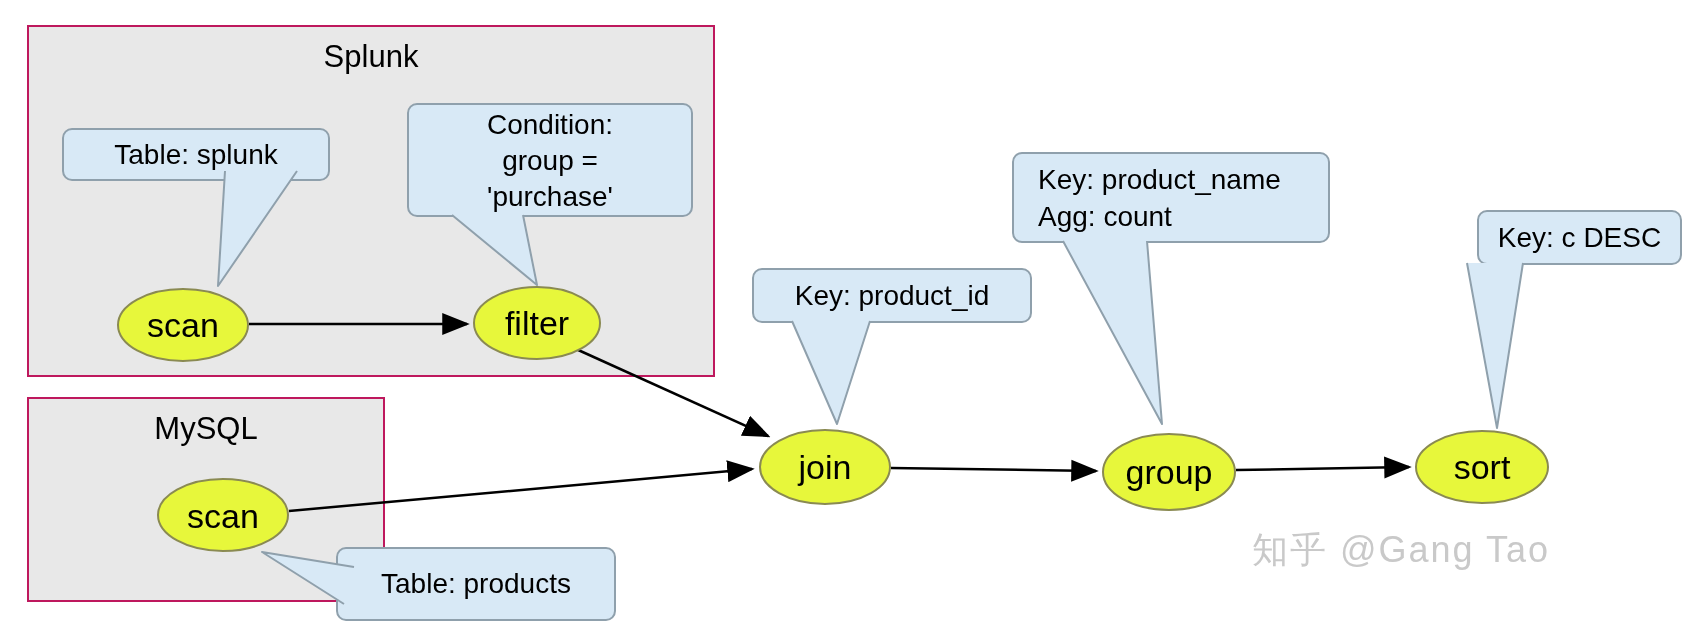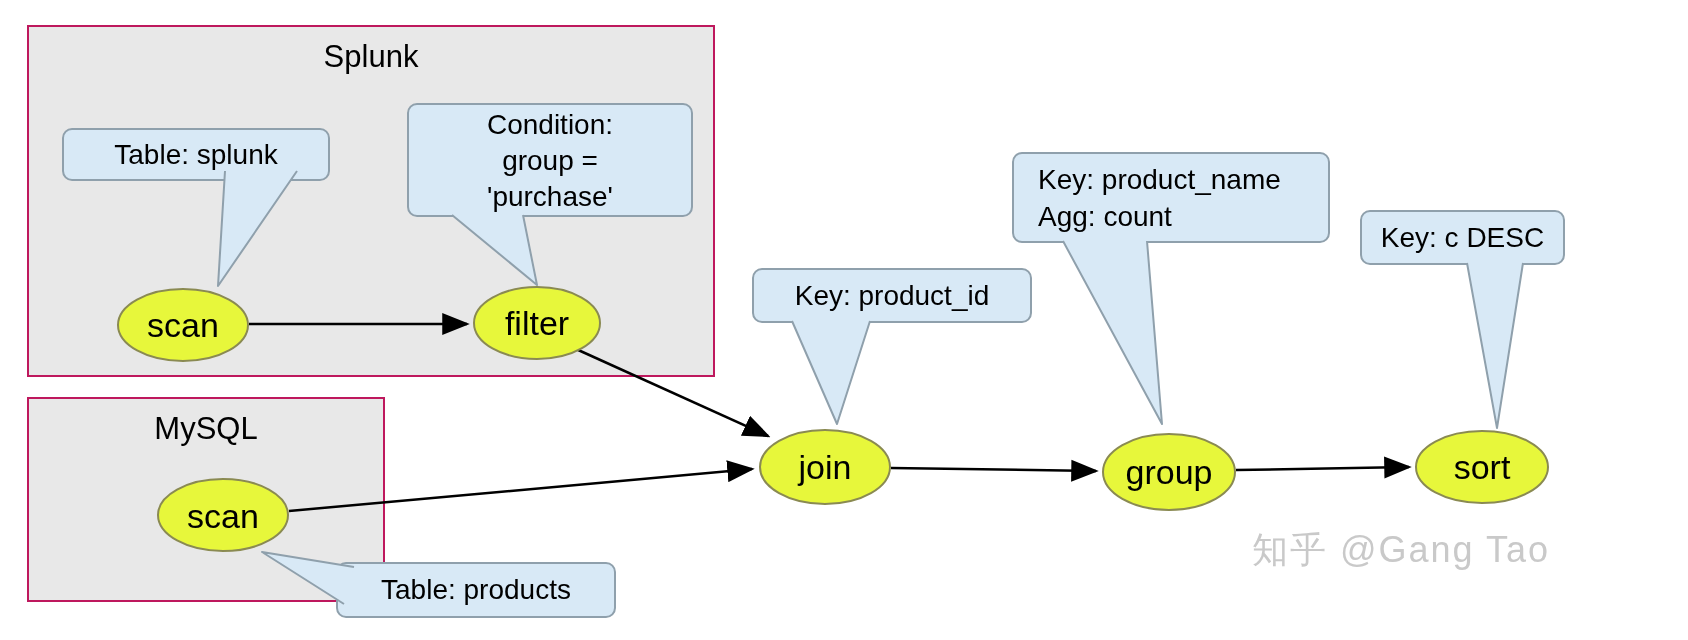--- a/index.html
+++ b/index.html
@@ -20,22 +20,22 @@
   .callout{
     position:absolute;background:#d8e9f6;border:2px solid #8fa0ac;border-radius:10px;
     box-sizing:border-box;display:flex;flex-direction:column;justify-content:center;
     align-items:center;font-size:28px;line-height:36px;color:#000;z-index:2;
   }
   .callout.left-align{align-items:flex-start;padding-left:24px;line-height:37px;}
   #co-table-splunk{left:62px;top:120px;width:268px;height:53px;margin-top:8px;}
   #co-condition{left:407px;top:103px;width:286px;height:114px;justify-content:flex-end;}
   #co-key-product-id{left:752px;top:268px;width:280px;height:55px;}
   #co-key-product-name{left:1012px;top:152px;width:318px;height:91px;}
-  #co-key-c-desc{left:1360px;top:210px;width:205px;height:55px;}
-  #co-table-products{left:336px;top:562px;width:280px;height:56px;}
+  #co-key-c-desc{left:1477px;top:210px;width:205px;height:55px;}
+  #co-table-products{left:336px;top:547px;width:280px;height:74px;}
 
   svg.overlay{position:absolute;left:0;top:0;z-index:3;pointer-events:none;}
   .tail{fill:#d8e9f6;stroke:#8fa0ac;stroke-width:2;stroke-linejoin:round;}
   .edge{stroke:#000000;stroke-width:2.5;fill:none;}
   .node-ellipse{fill:#e7f73b;stroke:#8a8a52;stroke-width:2;}
   .node-label{
     font-family:"Liberation Sans","DejaVu Sans",sans-serif;font-size:34px;fill:#000;
     text-anchor:middle;dominant-baseline:central;
   }
   .watermark{

